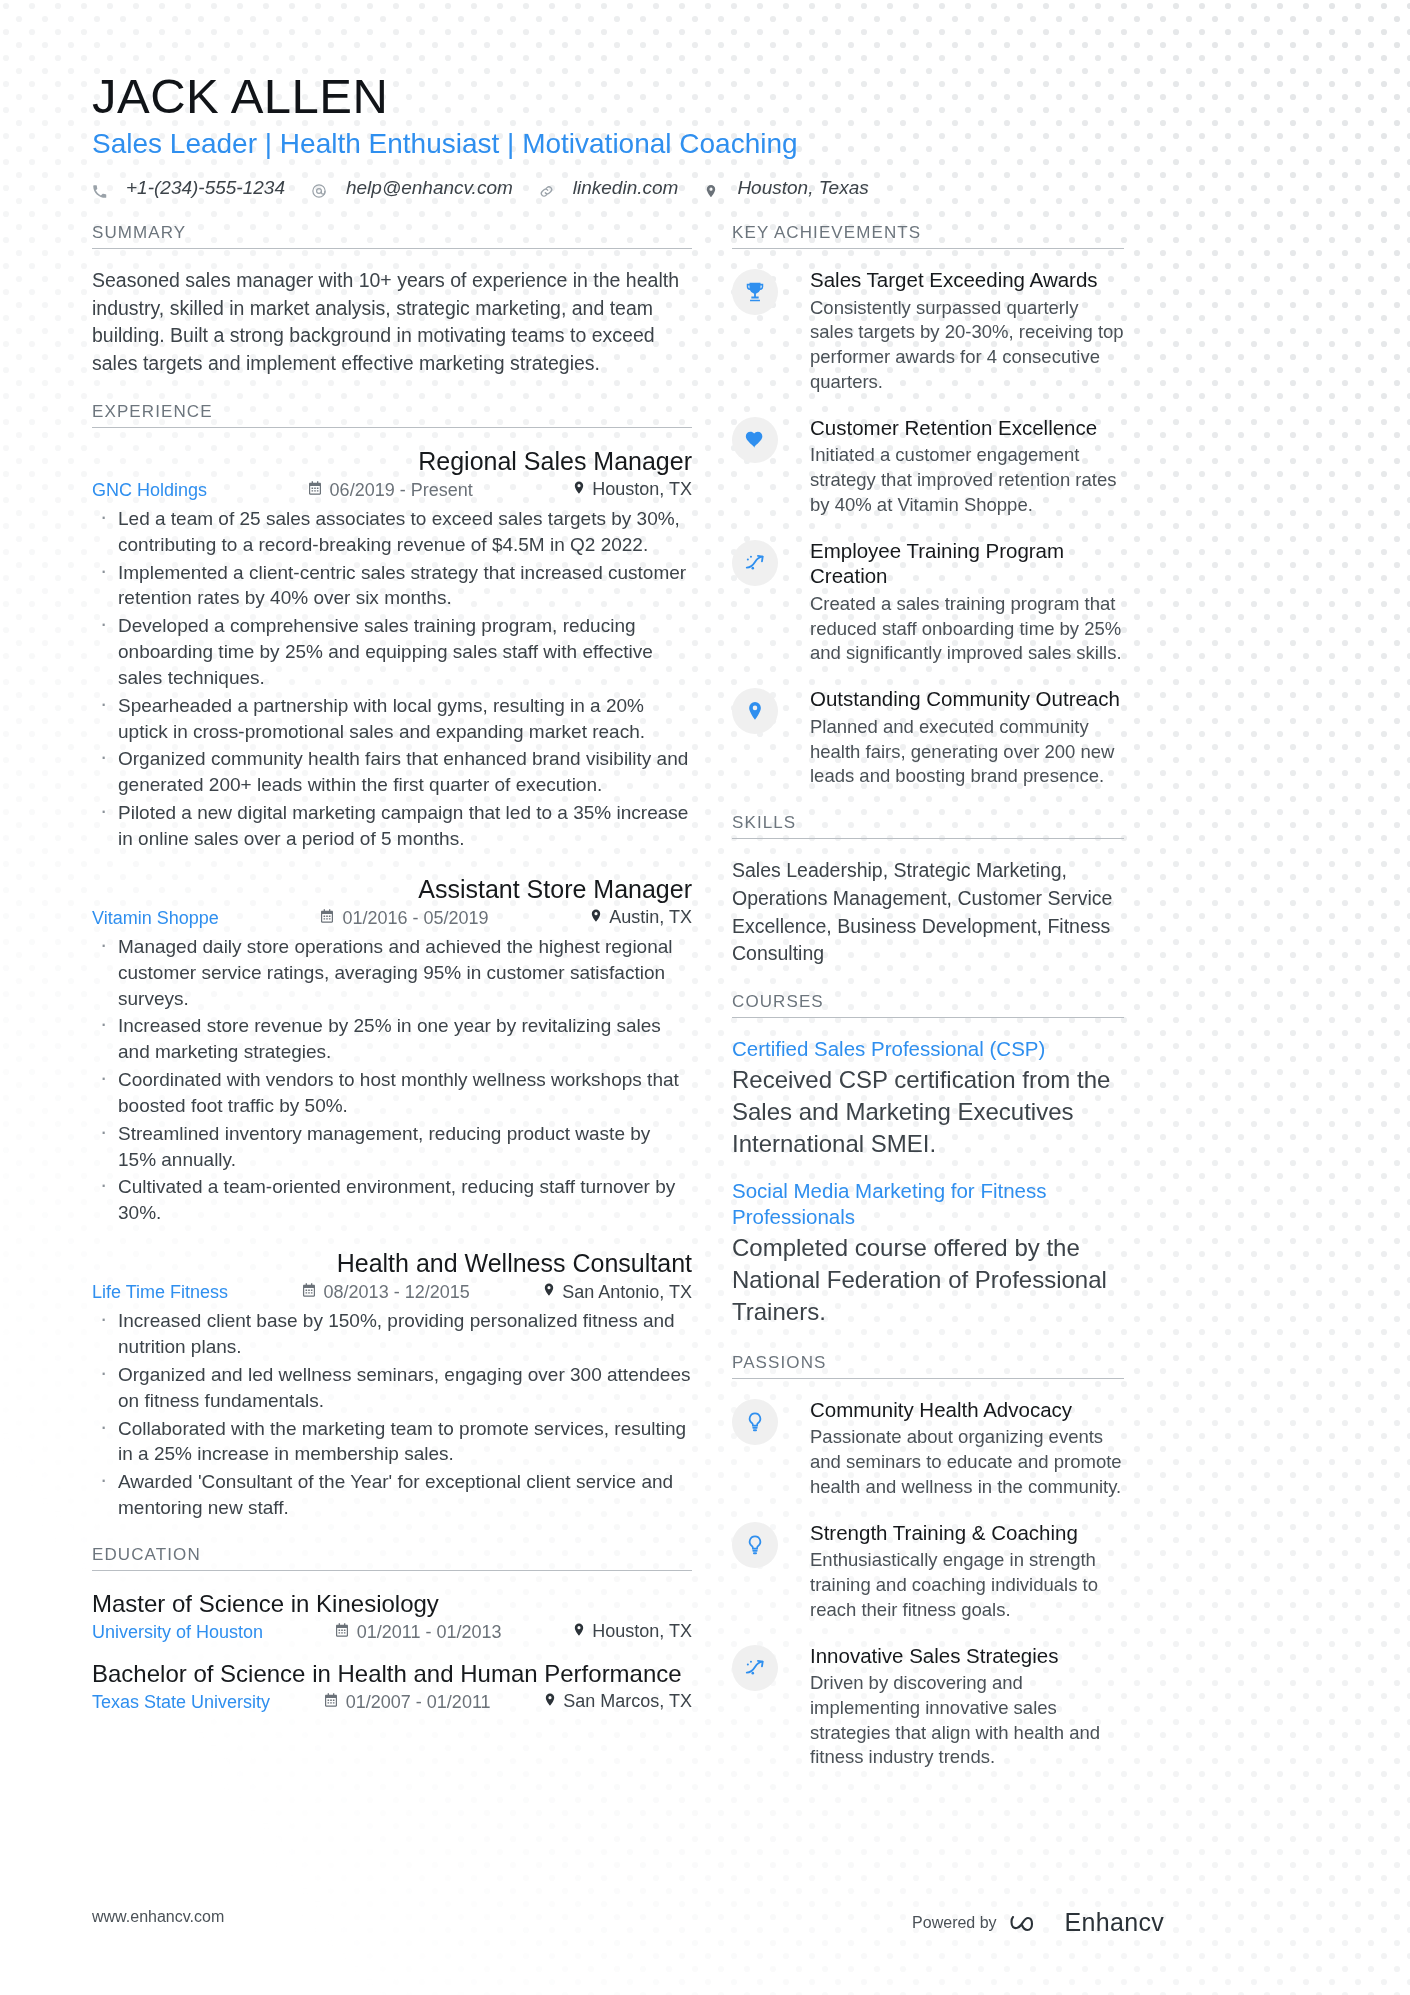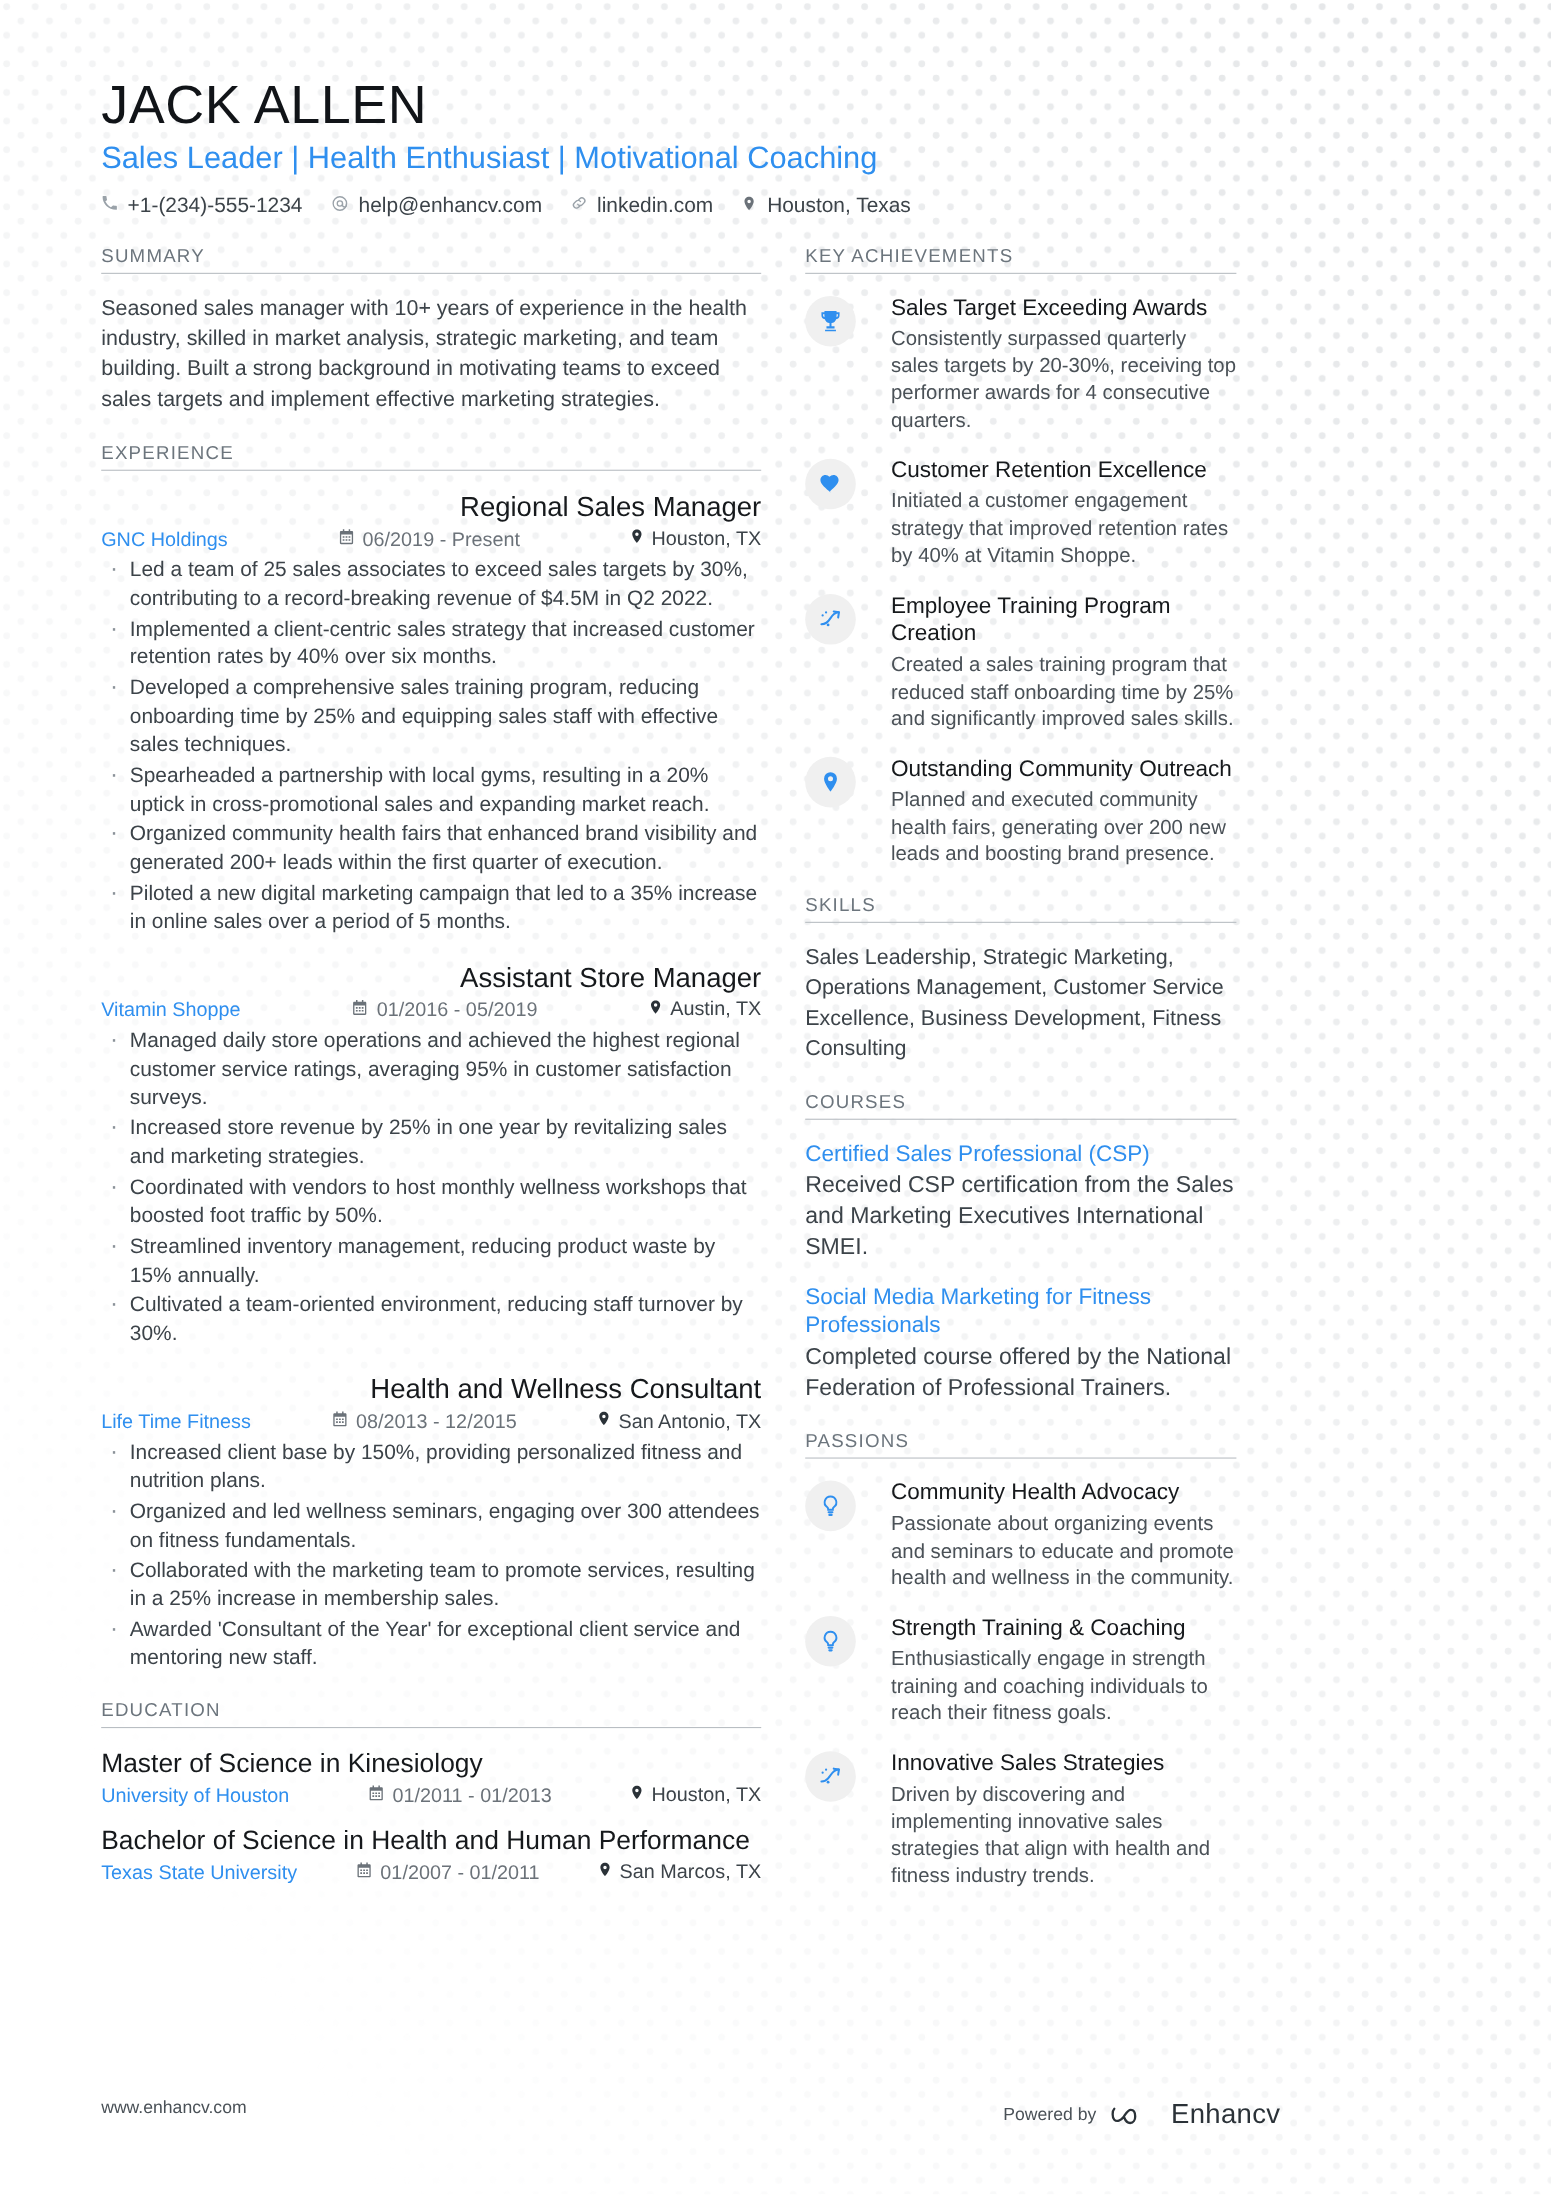--- a/index.html
+++ b/index.html
@@ -27,21 +27,21 @@
     color:#111418; line-height:1.1; margin-bottom:2px;
   }
   .headline {
     font-size:28px; color:#2f8fef; font-weight:400;
     line-height:1.25; margin-bottom:16px;
   }
   .contacts {
     display:flex; align-items:center; gap:26px;
     font-size:19px; color:#3c4349; margin-bottom:24px; flex-wrap:wrap;
   }
-  .contact { display:flex; align-items:flex-start; gap:9px; }
+  .contact { display:flex; align-items:flex-end; gap:19px;font-style:italic; }
   .contact .ci { color:#9aa2a9; display:inline-flex; align-items:center; }
 
   
   .cols { display:flex; gap:40px; align-items:flex-start; }
   .col-left { width:600px; flex:none; }
   .col-right { width:392px; flex:none; }
 
   .sect-title {
     font-size:17px; letter-spacing:1.1px; color:#6c757d;
     text-transform:uppercase; padding-bottom:5px;
@@ -87,21 +87,21 @@
     color:#2f8fef; margin-top:2px;
   }
   .ach-body { flex:1; }
   .ach-title { font-size:20.5px; color:#16191c; line-height:1.25; margin-bottom:3px; }
   .ach-desc { font-size:18.5px; color:#4a5157; line-height:1.34; }
 
   .skills-text { font-size:19.5px; line-height:1.42; color:#3c4349; }
 
   .course { margin-bottom:17px; }
   .course-title { font-size:20.5px; color:#2f8fef; line-height:1.28; margin-bottom:2px; }
-  .course-desc { font-size:21px; color:#3c4349; line-height:1.34; }
+  .course-desc { font-size:24px; color:#3c4349; line-height:1.34; }
 
   
   .footer {
     position:absolute; left:92px; right:76px; bottom:58px;
     display:flex; align-items:flex-start; justify-content:space-between; z-index:3;
   }
   .footer-url { font-size:16px; color:#4a5157; }
   .footer-right { display:flex; align-items:center; gap:12px; }
   .powered { font-size:16px; color:#4a5157; }
   .brand { font-size:25px; color:#2b3238; letter-spacing:0.3px; }

